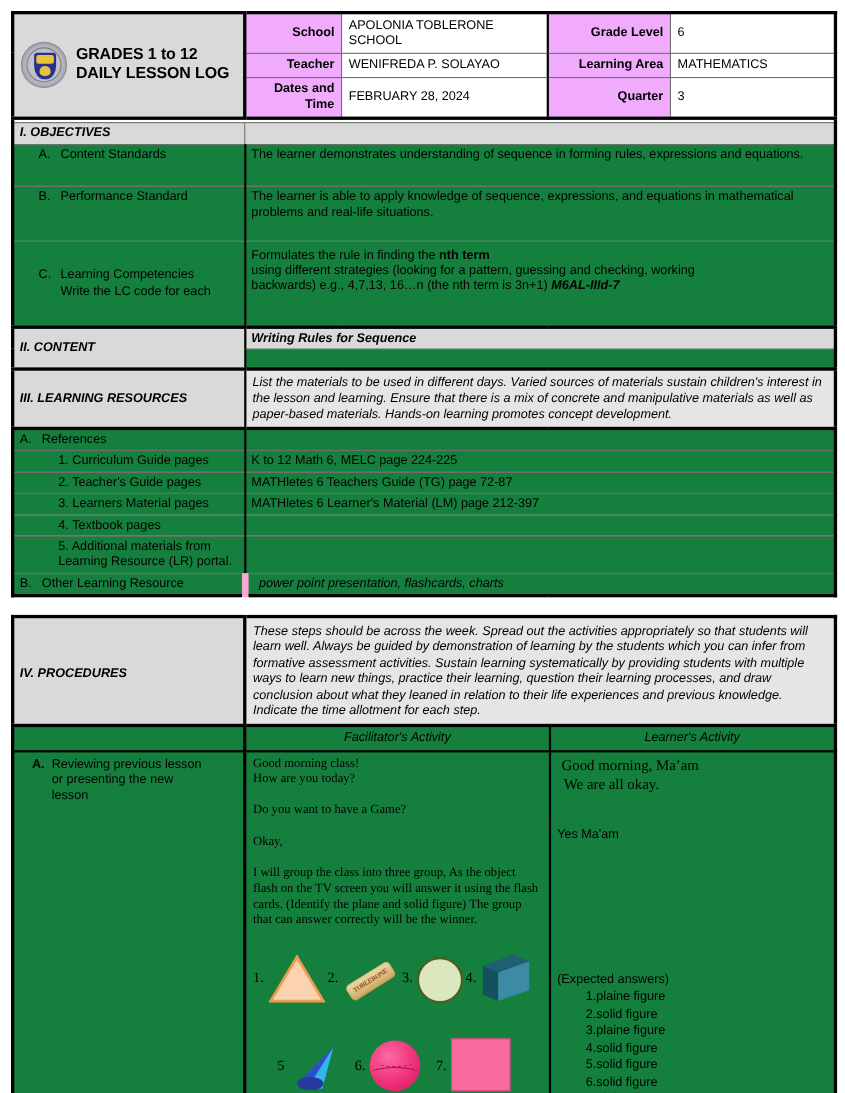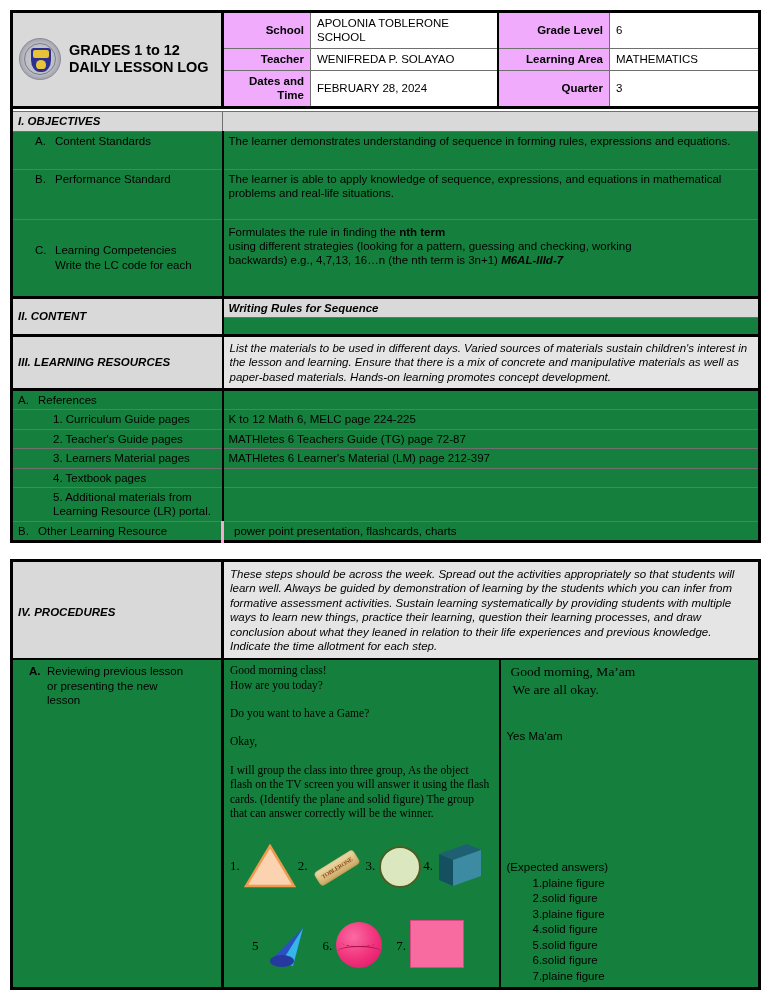--- a/index.html
+++ b/index.html
@@ -389,40 +389,45 @@
       <td colspan="4" class="ref-val white" style="border-left:2px solid #000;"></td>
     </tr>
     <tr>
       <td class="sub-label-2 white" style="height:32px;">5. Additional materials from Learning Resource (LR) portal.</td>
       <td colspan="4" class="ref-val white" style="border-left:2px solid #000;"></td>
     </tr>
     <tr>
       <td class="white" style="font-size:11.5px;">
         <span style="display:inline-block;width:20px">B.</span><span>Other Learning Resource</span>
       </td>
-      <td colspan="4" class="ref-val white" style="border-left:3px solid #f9a8d4;padding-left:10px;">power point presentation, flashcards, charts</td>
+      <td colspan="4" class="ref-val white" style="border-left:6px solid #f9a8d4;padding-left:10px;font-style:italic;">power point presentation, flashcards, charts</td>
     </tr>
   </tbody>
     </table>
 
   <div class="gap"></div>
 
   <table class="dll proc">
     <colgroup>
       <col style="width:211px">
         <col style="width:277px">
         <col style="width:260px">
     </colgroup>
 
     <tbody>
         <tr>
       <td class="sec-title" style="vertical-align:top;padding-top:6px;">IV. PROCEDURES</td>
       <td colspan="2" class="note-italic" style="border-left:3px solid #000;padding:5px 6px;">These steps should be across the week. Spread out the activities appropriately so that students will learn well. Always be guided by demonstration of learning by the students which you can infer from formative assessment activities. Sustain learning systematically by providing students with multiple ways to learn new things, practice their learning, question their learning processes, and draw conclusion about what they leaned in relation to their life experiences and previous knowledge. Indicate the time allotment for each step.</td>
     </tr>
 
+    <tr>
+      <td class="white" style="border-top:3px solid #000;"></td>
+      <td class="col-head white" style="border-top:3px solid #000;border-left:3px solid #000;">Facilitator's Activity</td>
+      <td class="col-head white" style="border-top:3px solid #000;border-left:2px solid #000;">Learner's Activity</td>
+    </tr>
 
     <tr>
       <td class="white proc-label" style="border-top:2px solid #000;">
         <span class="ltr">A.</span><span class="txt">Reviewing previous lesson or presenting the new lesson</span>
       </td>
 
       <td class="white serif" style="border-top:2px solid #000;border-left:3px solid #000;padding:3px 6px;">
         <div>Good morning class!</div>
         <div>How are you today?</div>
         <div style="height:14px"></div>

